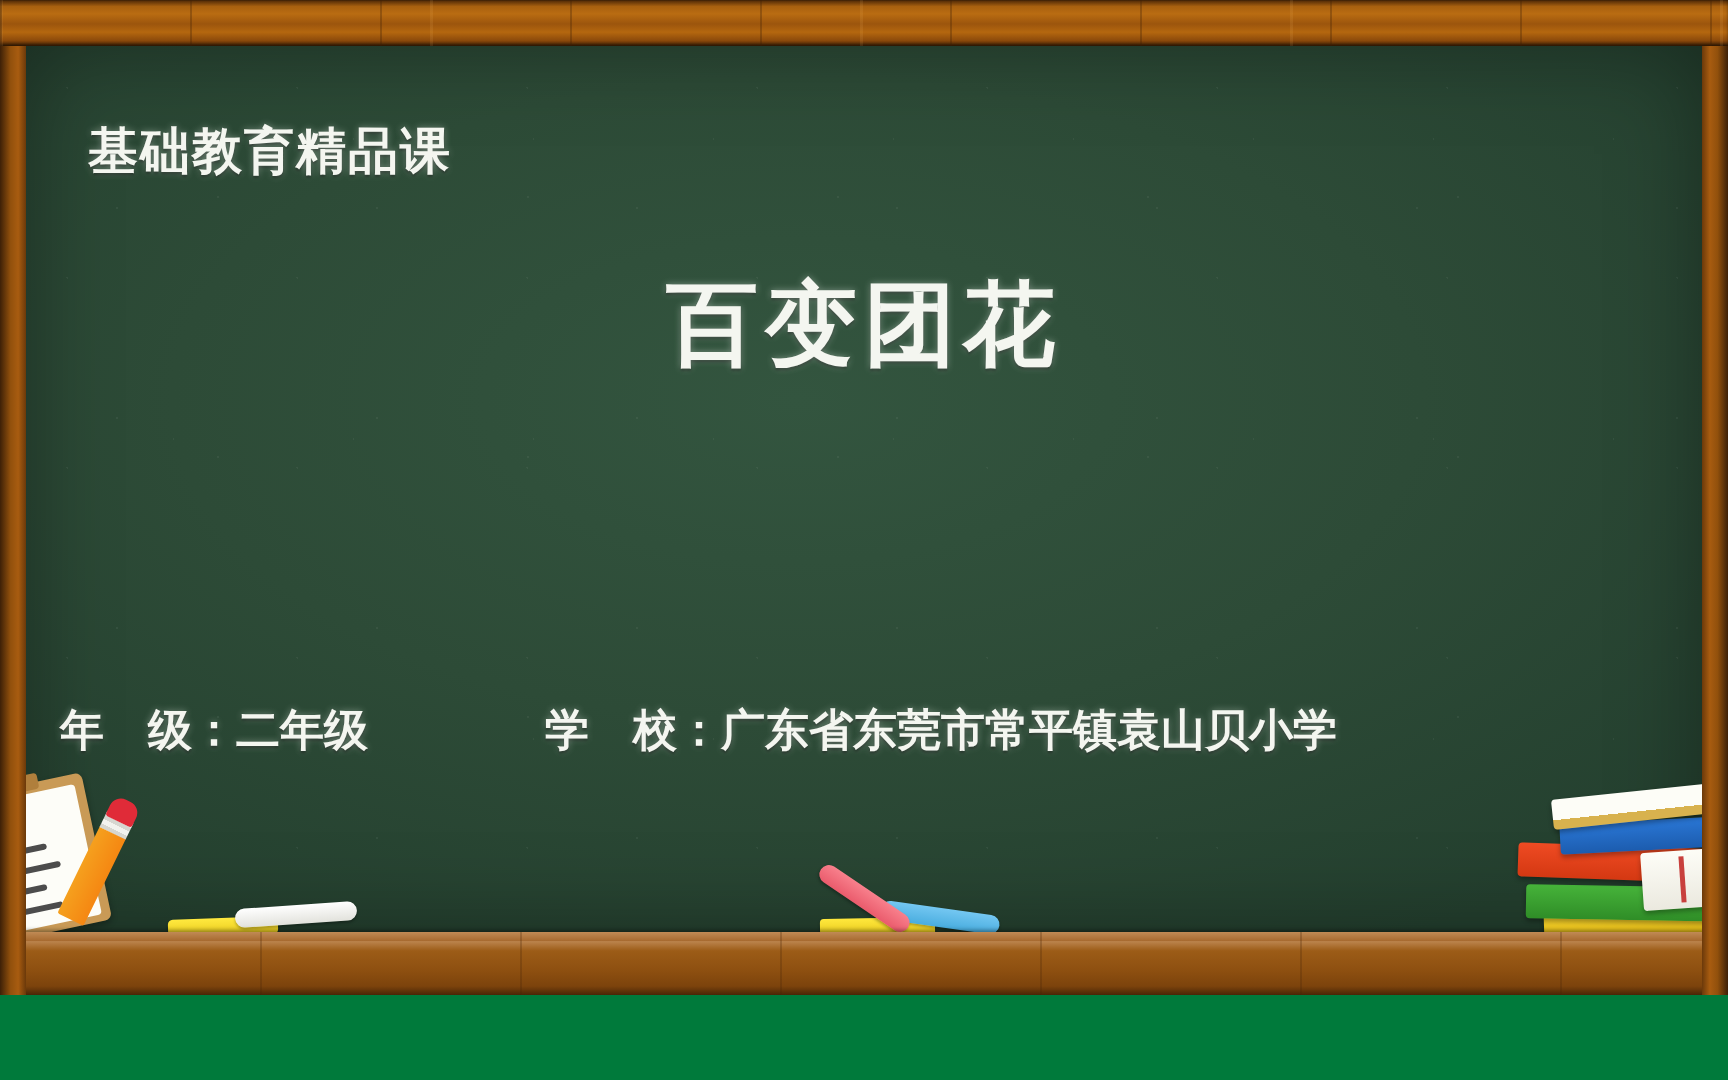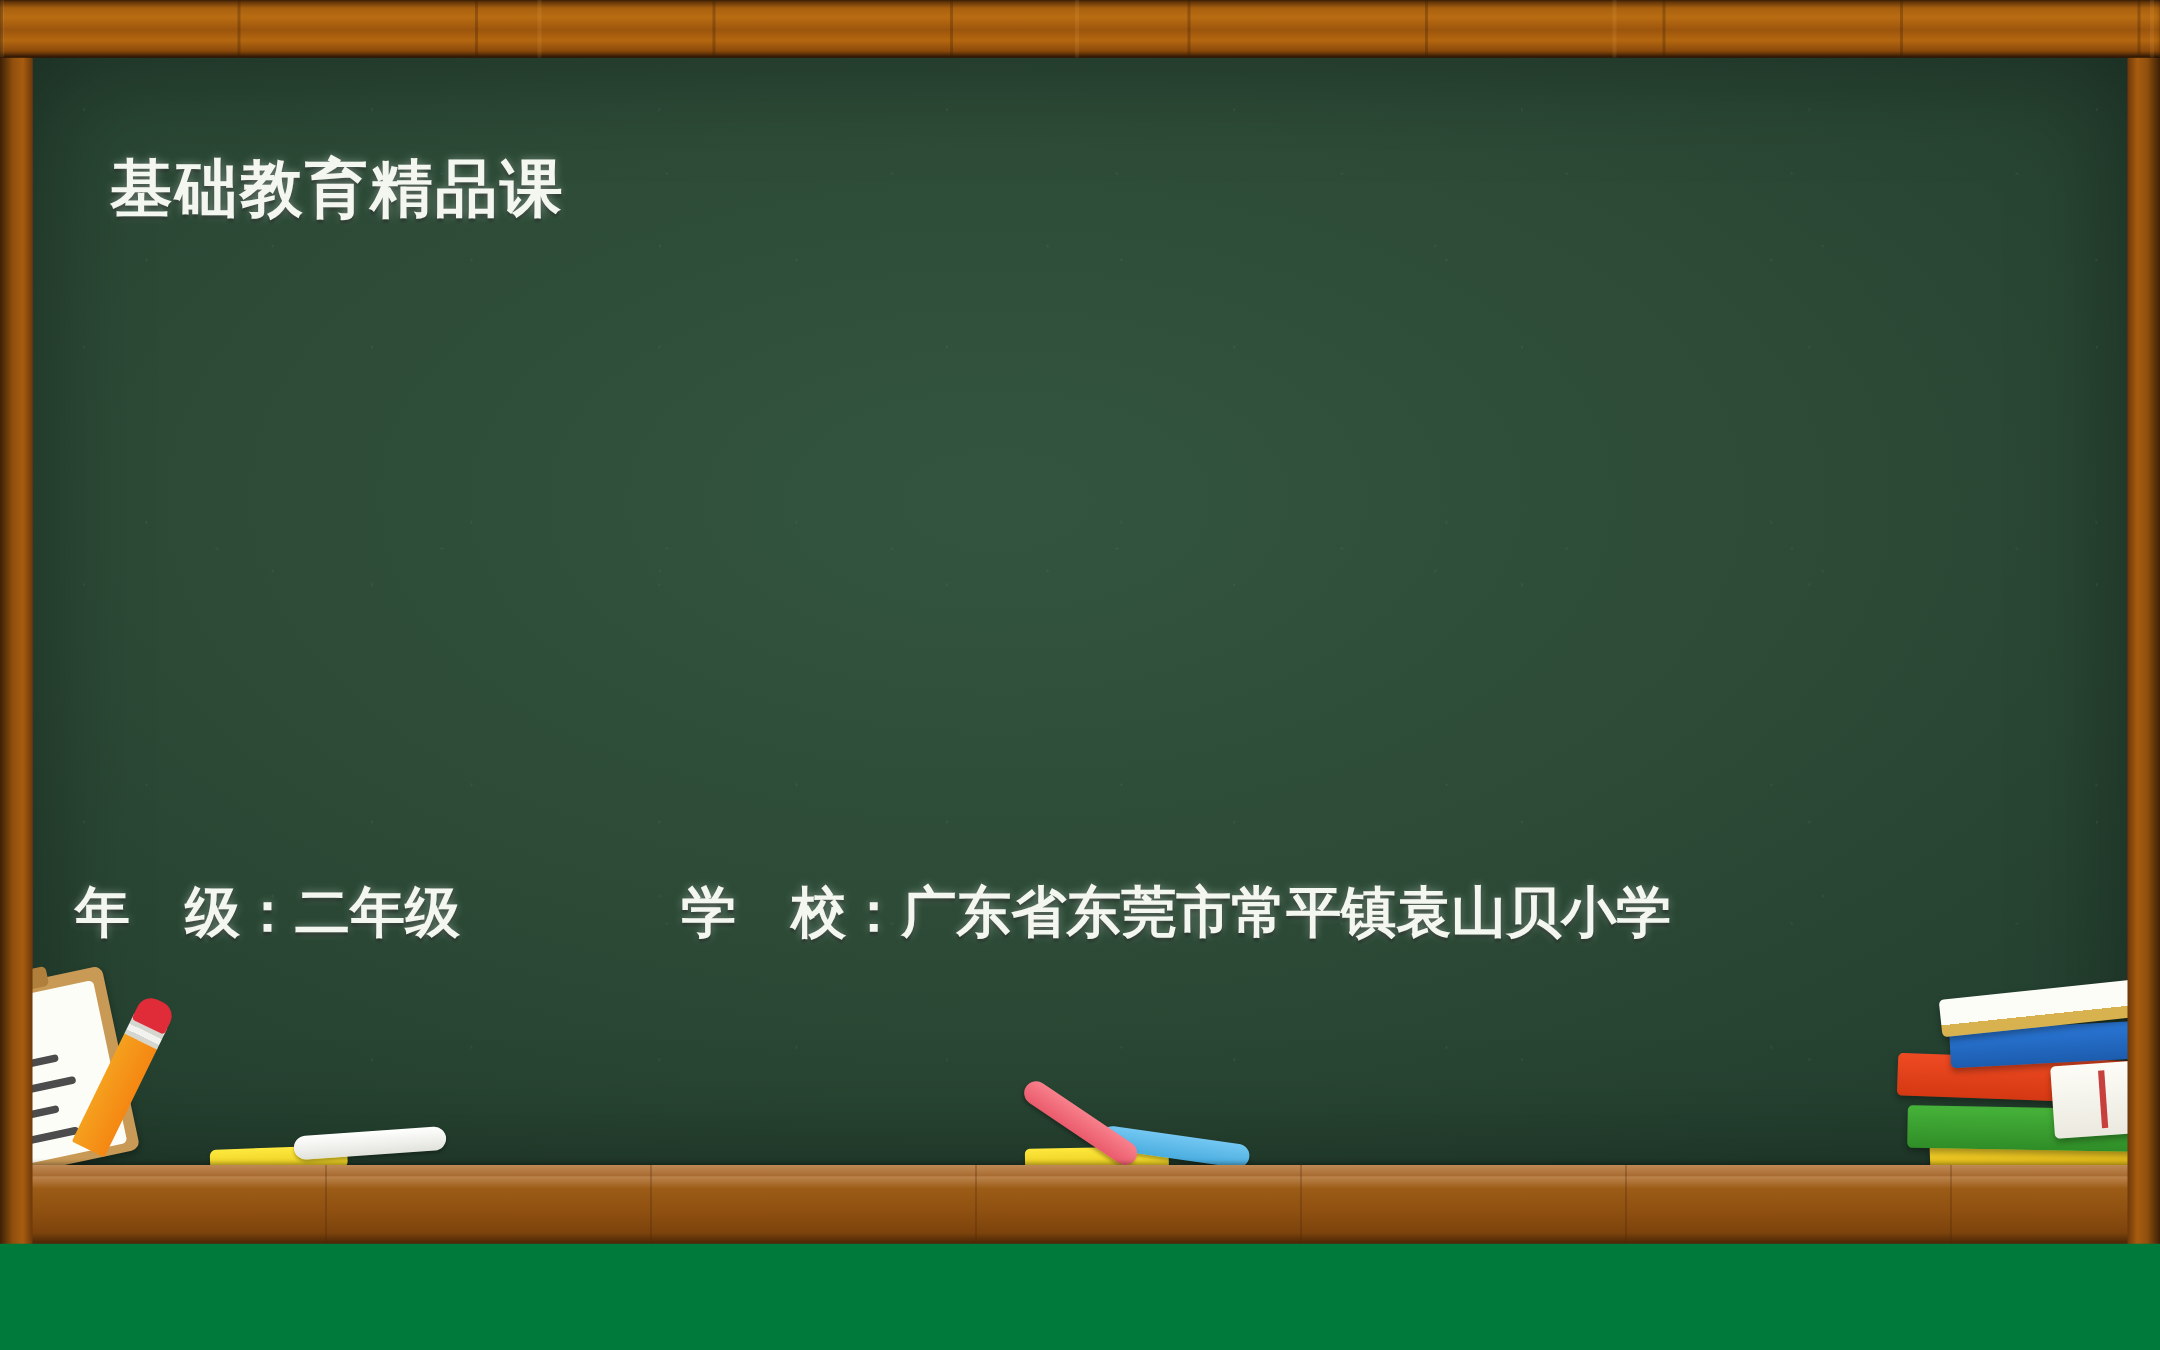--- a/index.html
+++ b/index.html
@@ -137,20 +137,21 @@
 <body>
 
 <div id="stage">
 
   <div class="board">
     <div class="dust"></div>
   </div>
 
   <div class="kicker chalk">基础教育精品课</div>
 
+  <div class="title chalk">百变团花</div>
 
   <div class="info chalk">
     <div class="col-l">
       <div class="row">年　级：二年级</div>
       <div class="row">主讲人：严瑛</div>
     </div>
     <div class="col-r">
       <div class="row">学　校：广东省东莞市常平镇袁山贝小学</div>
     </div>
   </div>

